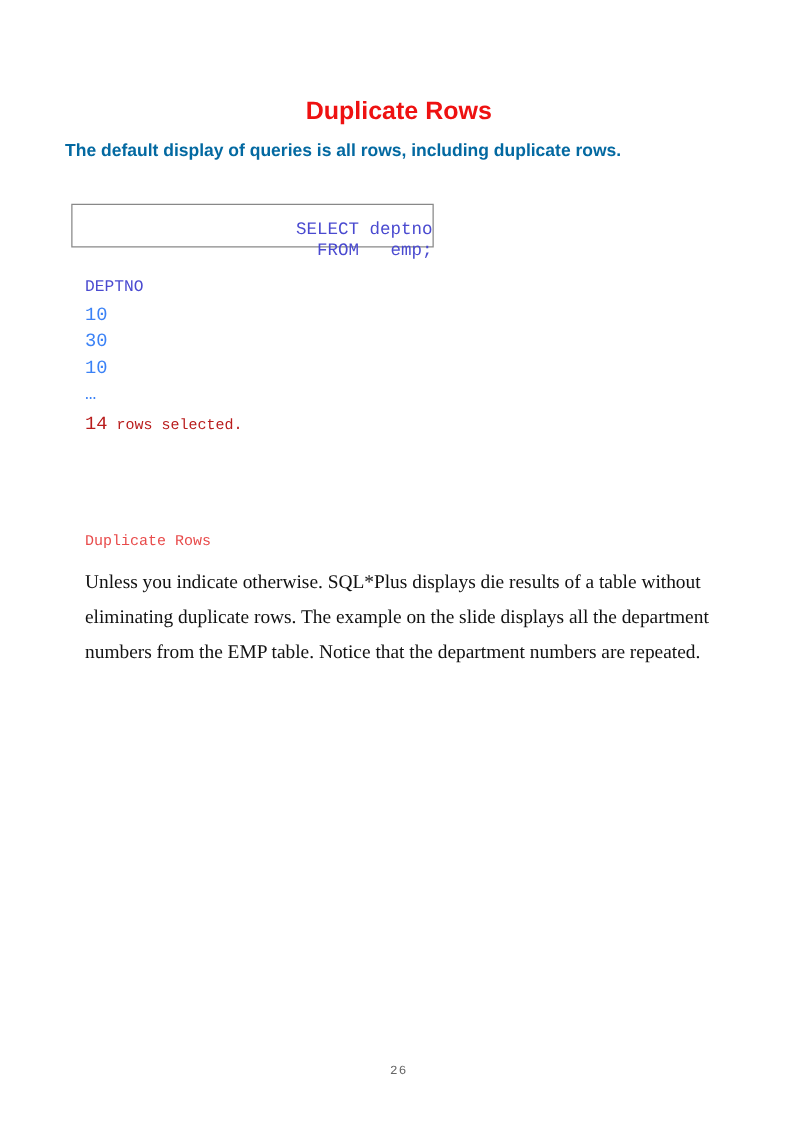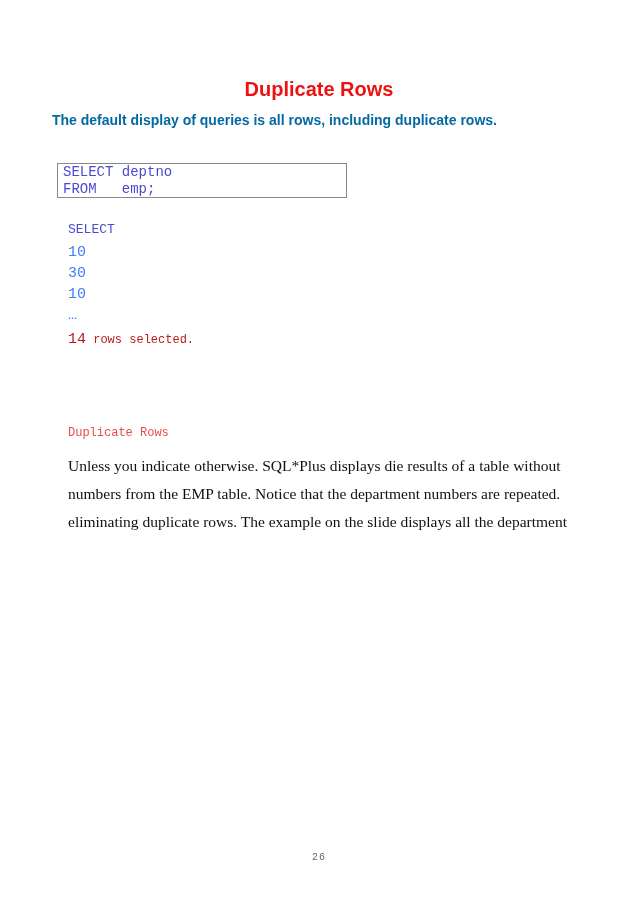--- a/index.html
+++ b/index.html
@@ -10,21 +10,22 @@
       font-family: "Liberation Sans", sans-serif; font-weight: bold; font-size: 20px;
     }
     .subtitle {
       position: absolute; left: 52px; top: 112px;
       font-family: "Liberation Sans", sans-serif; font-weight: bold; font-size: 14px; color: #0369a1;
     }
     .codebox {
       position: absolute; left: 57px; top: 163px; width: 290px; height: 35px;
       border: 1px solid #888; box-sizing: border-box;
       font-family: "Liberation Mono", monospace; font-size: 14px; color: #4a4ad0;
-      padding: 0 0 0 5px;
+      padding: 12px 0 0 5px;
+      text-align: right;
     }
     .codebox .line { height: 17px; line-height: 17px; white-space: pre; }
     .output { position: absolute; left: 68px; top: 220px; font-family: "Liberation Mono", monospace; }
     .output .hdr { color: #4a4ad0; font-size: 13px; height: 22px; line-height: 20px; }
     .output .val { color: #3b82f6; font-size: 15px; height: 21px; line-height: 21px; }
     .output .summary { color: #b91c1c; height: 26px; line-height: 26px; }
     .output .summary .n { font-size: 15px; }
     .output .summary .t { font-size: 12px; }
     .note-title {
       position: absolute; left: 68px; top: 426px;
@@ -45,28 +46,28 @@
 
 <div class="title">Duplicate Rows</div>
 <div class="subtitle">The default display of queries is all rows, including duplicate rows.</div>
 
 <div class="codebox">
   <div class="line">SELECT deptno</div>
   <div class="line">FROM   emp;</div>
 </div>
 
 <div class="output">
-  <div class="hdr">SELECT</div>
+  <div class="hdr">DEPTNO</div>
   <div class="val">10</div>
   <div class="val">30</div>
   <div class="val">10</div>
   <div class="val">…</div>
   <div class="summary"><span class="n">14</span><span class="t"> rows selected.</span></div>
 </div>
 
 <div class="note-title">Duplicate Rows</div>
 <div class="para">
   <span>Unless you indicate otherwise. SQL*Plus displays die results of a table without</span>
+  <span>eliminating duplicate rows. The example on the slide displays all the department</span>
   <span>numbers from the EMP table. Notice that the department numbers are repeated.</span>
-  <span>eliminating duplicate rows. The example on the slide displays all the department</span>
 </div>
 
 <div class="pagenum">26</div>
 
 </body></html>

